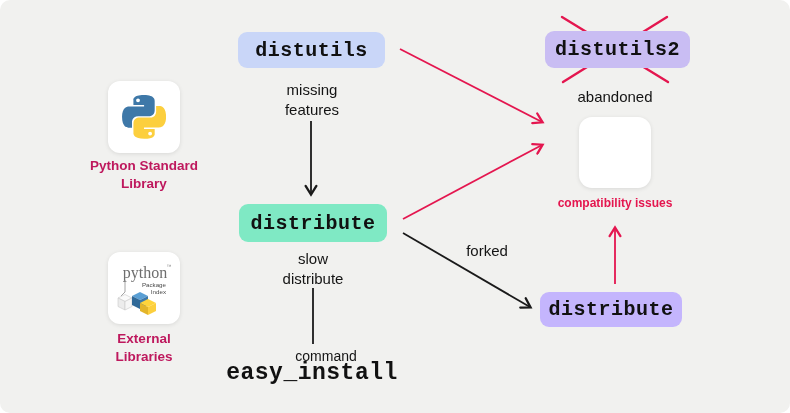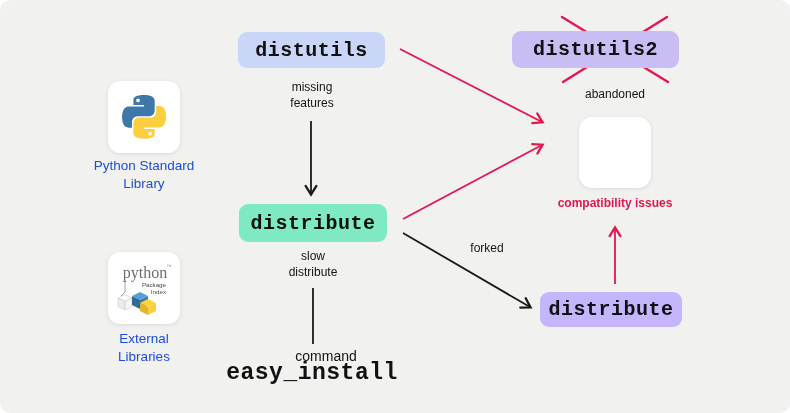--- a/index.html
+++ b/index.html
@@ -15,31 +15,31 @@
   .arrow-layer{position:absolute;left:0;top:0;width:790px;height:413px;pointer-events:none;}
   .node{
     position:absolute;
     display:flex;align-items:center;justify-content:center;
     border-radius:9px;
     font-family:"Liberation Mono","DejaVu Sans Mono",monospace;
     font-weight:bold;font-size:20px;letter-spacing:.5px;
     color:#111;
   }
   .node-distutils {left:238px;top:32px; width:147px;height:36px;background:#c9d6f8;}
-  .node-distutils2{left:512px;top:31px; width:167px;height:37px;background:#c9bdf3;text-align:center;}
+  .node-distutils2{left:545px;top:31px; width:145px;height:37px;background:#c9bdf3;text-align:center;}
   .node-setuptools{left:239px;top:204px;width:148px;height:38px;background:#7fe9c4;}
   .node-distribute{left:540px;top:292px;width:142px;height:35px;background:#c4b5fd;}
   .blank-box{
     position:absolute;left:579px;top:117px;width:72px;height:71px;
     background:#ffffff;border-radius:13px;
     box-shadow:0 1px 4px rgba(0,0,0,.10);
   }
   .anno{
     position:absolute;text-align:center;
-    font-size:12px;font-weight:500;line-height:1.3;
+    font-size:15px;font-weight:500;line-height:1.3;
     white-space:pre-line;color:#141414;
   }
   .anno-missing {left:241px;top:80px; width:142px;}
   .anno-slow    {left:233px;top:249px;width:160px;}
   .anno-command {left:255px;top:347px;width:142px;font-size:14px;}
   .anno-abandoned{left:545px;top:87px;width:140px;}
   .anno-forked  {left:447px;top:241px;width:80px;}
   .anno-compat{
     position:absolute;left:505px;top:196px;width:220px;text-align:center;
     font-size:12px;font-weight:700;color:#e4164f;
@@ -51,21 +51,21 @@
   }
   .icon-card{
     position:absolute;width:72px;height:72px;background:#ffffff;
     border-radius:12px;box-shadow:0 1px 4px rgba(0,0,0,.10);
     display:flex;align-items:center;justify-content:center;
   }
   .card-python{left:108px;top:81px;}
   .card-pypi  {left:108px;top:252px;}
   .card-label{
     position:absolute;width:140px;text-align:center;
-    font-size:13.5px;font-weight:400;color:#1d4ed8;line-height:1.35;
+    font-size:13.5px;font-weight:700;color:#be185d;line-height:1.35;
     white-space:pre-line;
   }
   .label-python{left:74px;top:157px;}
   .label-pypi  {left:74px;top:330px;}
 </style>
 </head>
 <body>
 
 <div class="canvas">
 

